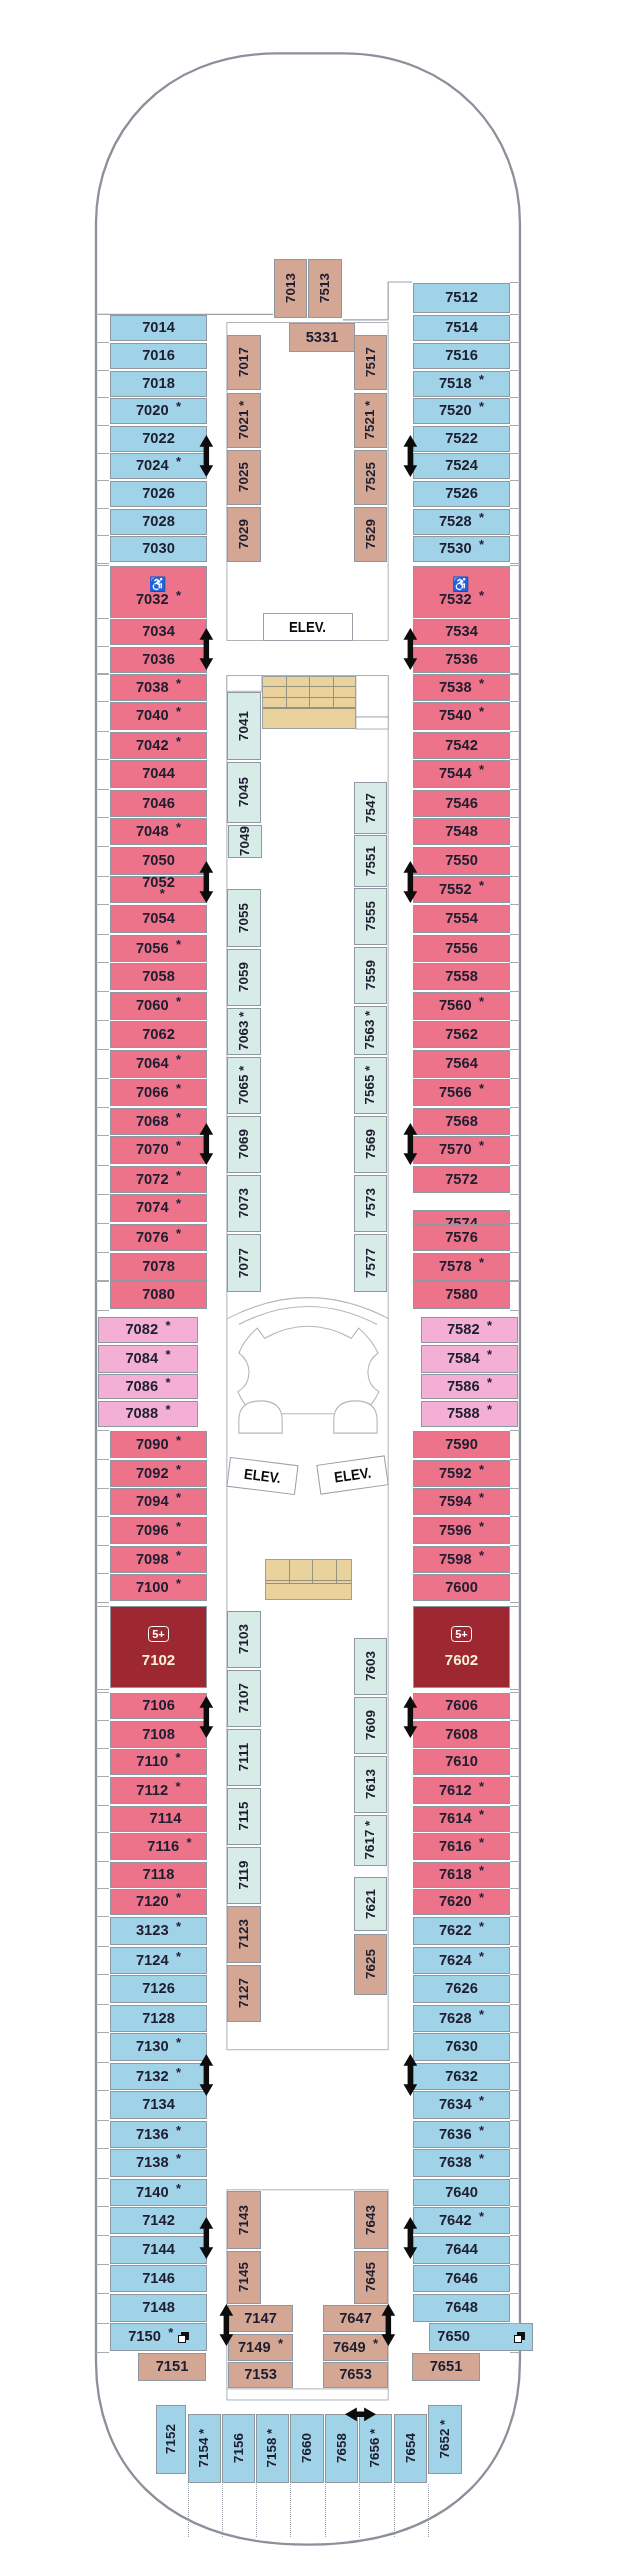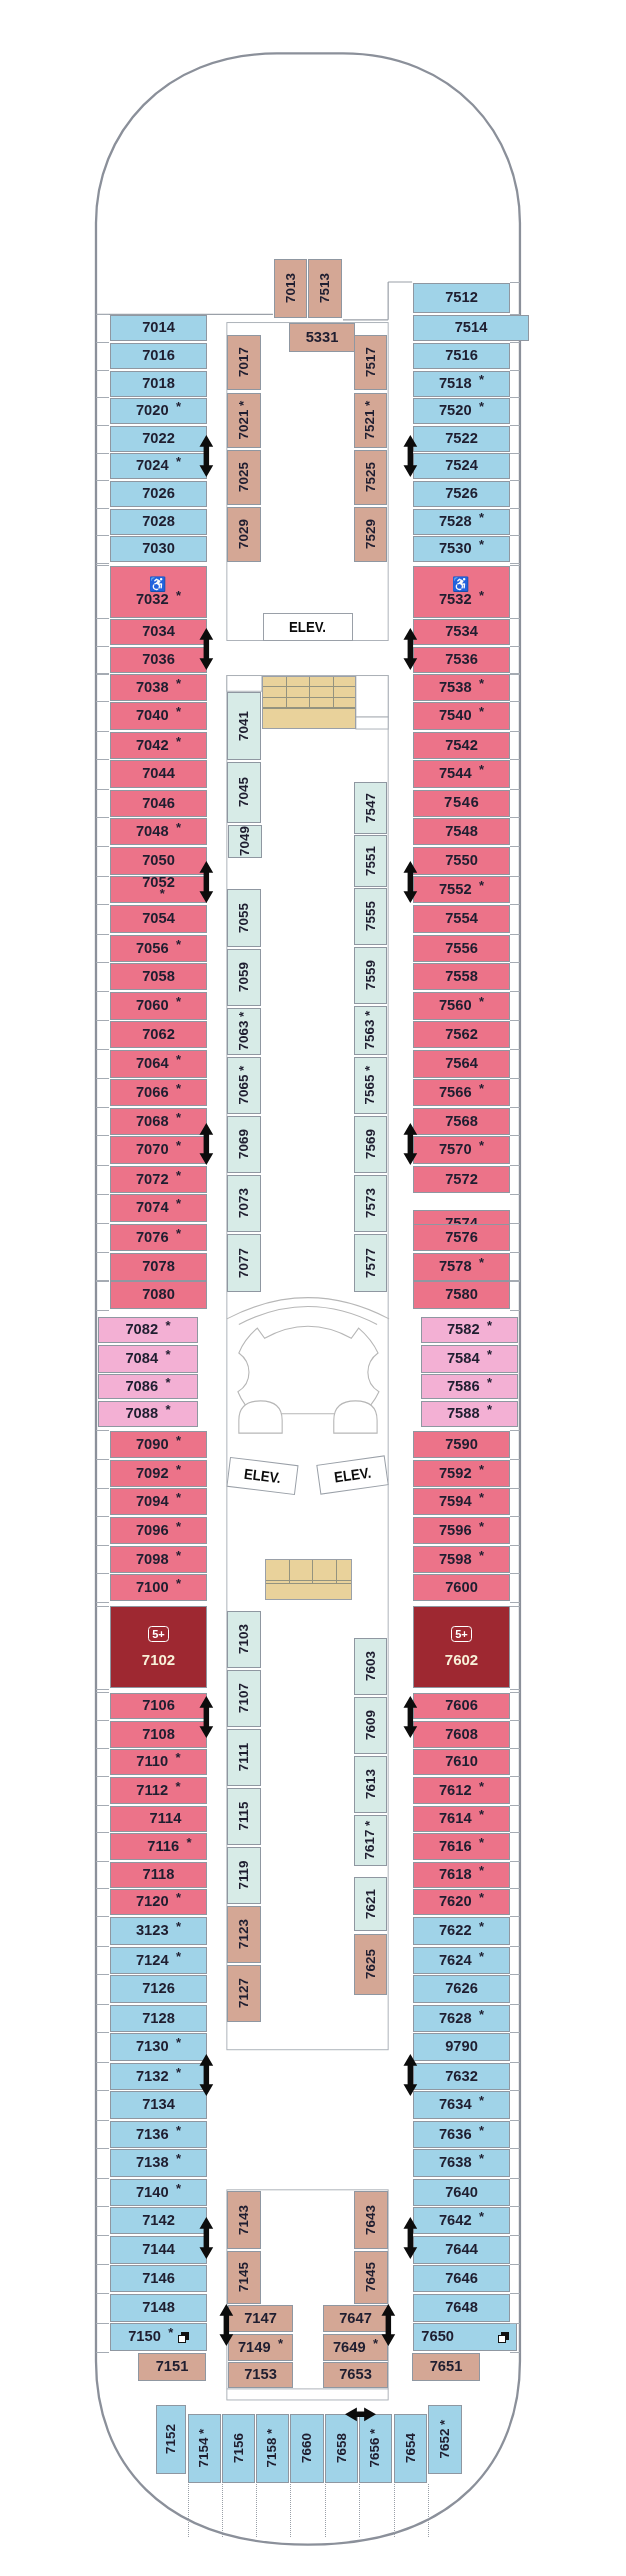--- a/index.html
+++ b/index.html
@@ -350,21 +350,21 @@
           <span class="b1"></span>
           <span class="b2"></span>
         </span>
       </div>
       <div class="cab c-t" style="left: 138px; top: 2353px; width: 68px; height: 28px;">
         <span>7151</span>
       </div>
       <div class="cab c-b" style="left: 413px; top: 283px; width: 97px; height: 30px;">
         <span>7512</span>
       </div>
-      <div class="cab c-b" style="left: 413px; top: 315px; width: 116px; height: 26px;">
+      <div class="cab c-b" style="left: 413px; top: 315px; width: 97px; height: 26px;">
         <span>7514</span>
       </div>
       <div class="cab c-b" style="left: 413px; top: 343px; width: 97px; height: 26px;">
         <span>7516</span>
       </div>
       <div class="cab c-b" style="left: 413px; top: 371px; width: 97px; height: 26px;">
         <span>7518</span>
         <span class="star">*</span>
       </div>
       <div class="cab c-b" style="left: 413px; top: 398px; width: 97px; height: 26px;">
@@ -408,21 +408,21 @@
         <span>7540</span>
         <span class="star">*</span>
       </div>
       <div class="cab c-p" style="left: 413px; top: 732px; width: 97px; height: 27px;">
         <span>7542</span>
       </div>
       <div class="cab c-p" style="left: 413px; top: 760px; width: 97px; height: 28px;">
         <span>7544</span>
         <span class="star">*</span>
       </div>
-      <div class="cab c-p" style="left: 413px; top: 790px; width: 97px; height: 27px; font-family: Liberation Mono, monospace;">
+      <div class="cab c-p" style="left: 413px; top: 790px; width: 97px; height: 27px;">
         <span>7546</span>
       </div>
       <div class="cab c-p" style="left: 413px; top: 818px; width: 97px; height: 27px;">
         <span>7548</span>
       </div>
       <div class="cab c-p" style="left: 413px; top: 847px; width: 97px; height: 28px;">
         <span>7550</span>
       </div>
       <div class="cab c-p" style="left: 413px; top: 876px; width: 97px; height: 27px;">
         <span>7552</span>
@@ -556,21 +556,21 @@
         <span class="star">*</span>
       </div>
       <div class="cab c-b" style="left: 413px; top: 1975px; width: 97px; height: 28px;">
         <span>7626</span>
       </div>
       <div class="cab c-b" style="left: 413px; top: 2005px; width: 97px; height: 27px;">
         <span>7628</span>
         <span class="star">*</span>
       </div>
       <div class="cab c-b" style="left: 413px; top: 2033px; width: 97px; height: 28px;">
-        <span>9790</span>
+        <span>7630</span>
       </div>
       <div class="cab c-b" style="left: 413px; top: 2063px; width: 97px; height: 27px;">
         <span>7632</span>
       </div>
       <div class="cab c-b" style="left: 413px; top: 2091px; width: 97px; height: 28px;">
         <span>7634</span>
         <span class="star">*</span>
       </div>
       <div class="cab c-b" style="left: 413px; top: 2121px; width: 97px; height: 27px;">
         <span>7636</span>
@@ -589,21 +589,21 @@
       </div>
       <div class="cab c-b" style="left: 413px; top: 2236px; width: 97px; height: 28px;">
         <span>7644</span>
       </div>
       <div class="cab c-b" style="left: 413px; top: 2265px; width: 97px; height: 27px;">
         <span>7646</span>
       </div>
       <div class="cab c-b" style="left: 413px; top: 2294px; width: 97px; height: 28px;">
         <span>7648</span>
       </div>
-      <div class="cab c-b" style="left: 413px; top: 2323px; width: 104px; height: 28px; gap: 39px;">
+      <div class="cab c-b" style="left: 429px; top: 2323px; width: 104px; height: 28px; gap: 39px;">
         <span>7650</span>
         <span class="conn">
           <span class="b1"></span>
           <span class="b2"></span>
         </span>
       </div>
       <div class="cab c-t" style="left: 412px; top: 2353px; width: 68px; height: 28px;">
         <span>7651</span>
       </div>
       <div class="cab c-t" style="left: 227px; top: 335px; width: 34px; height: 55px;">

